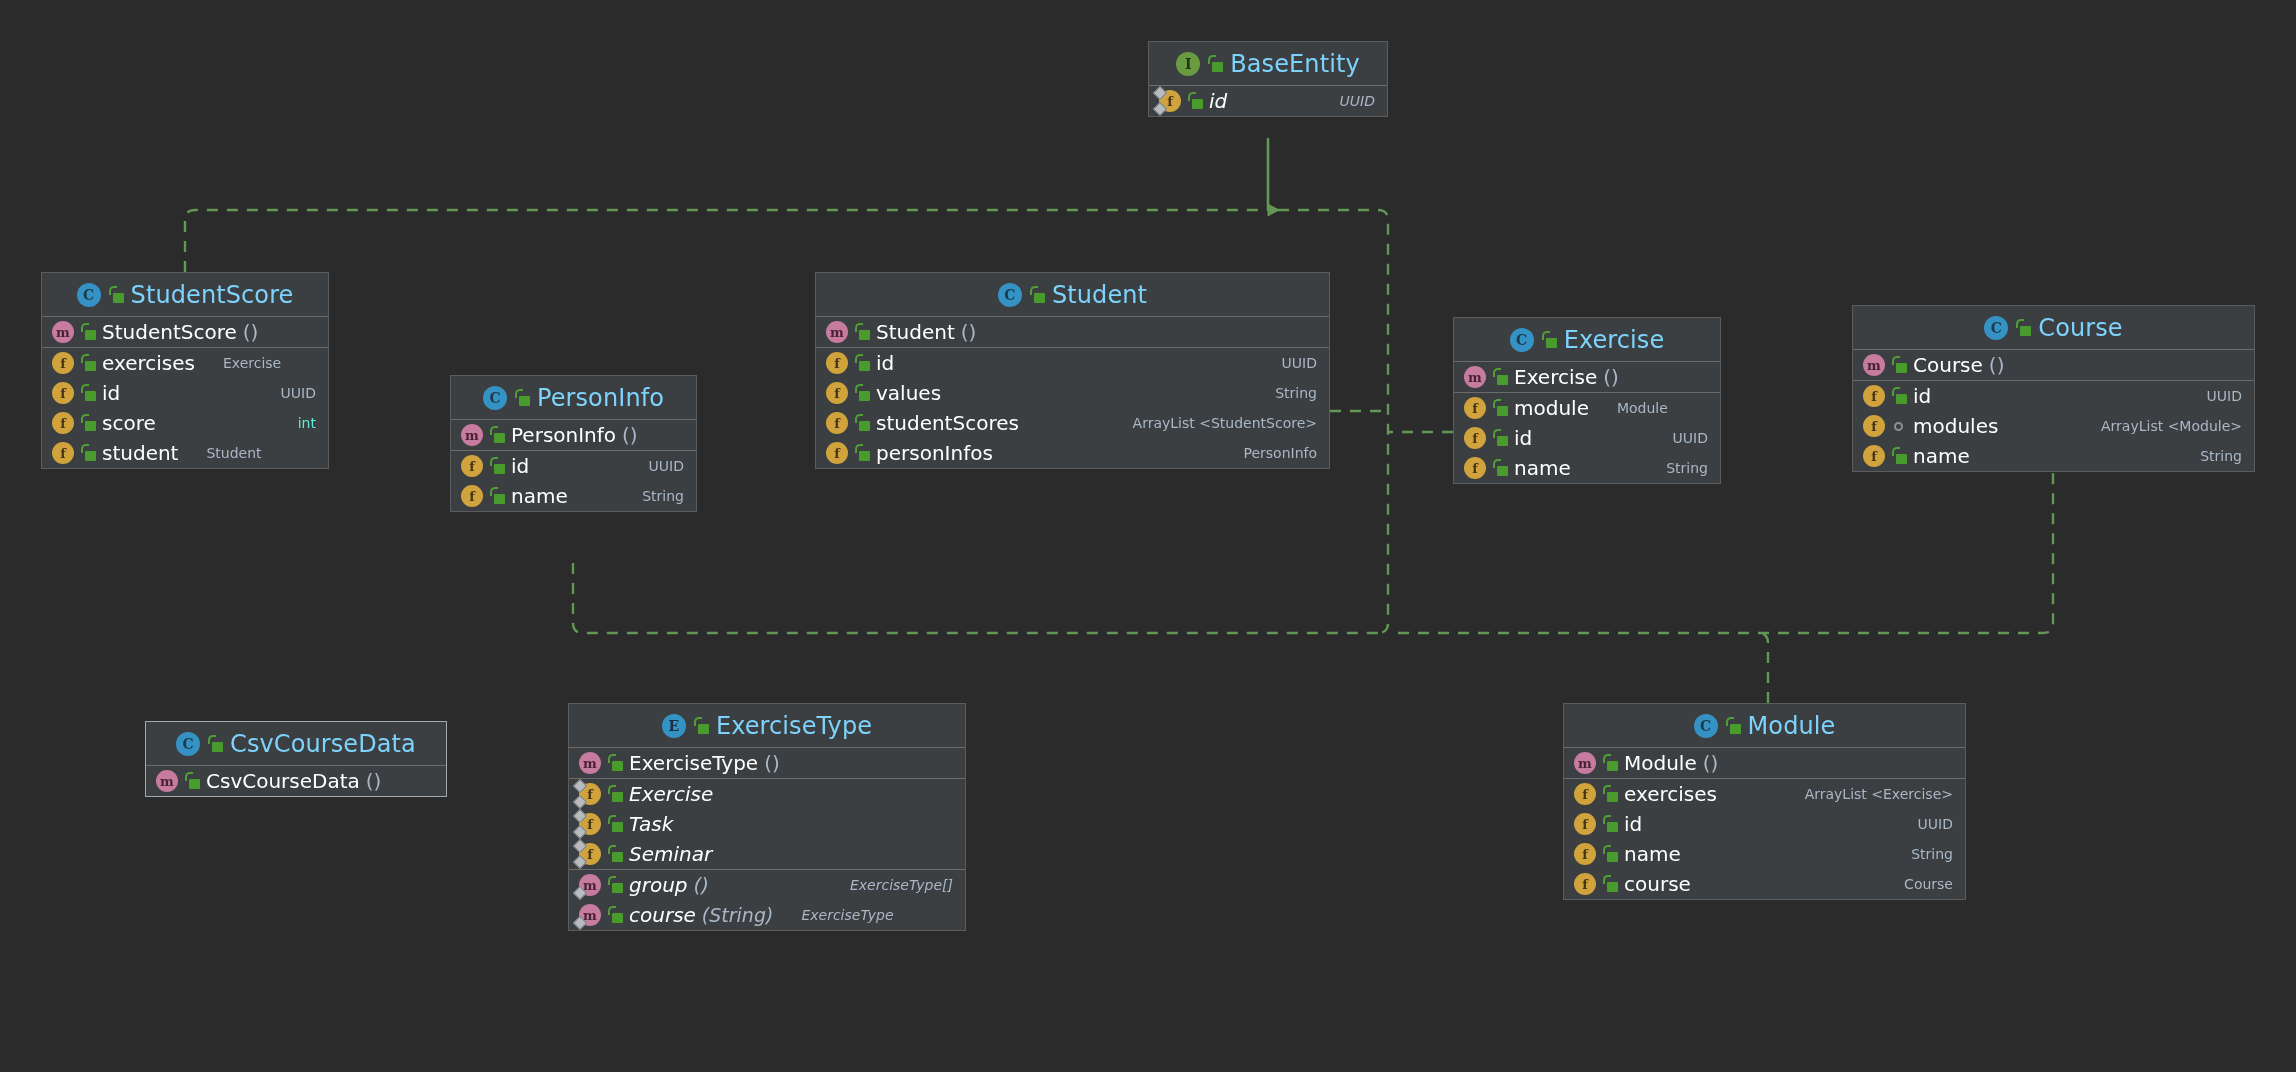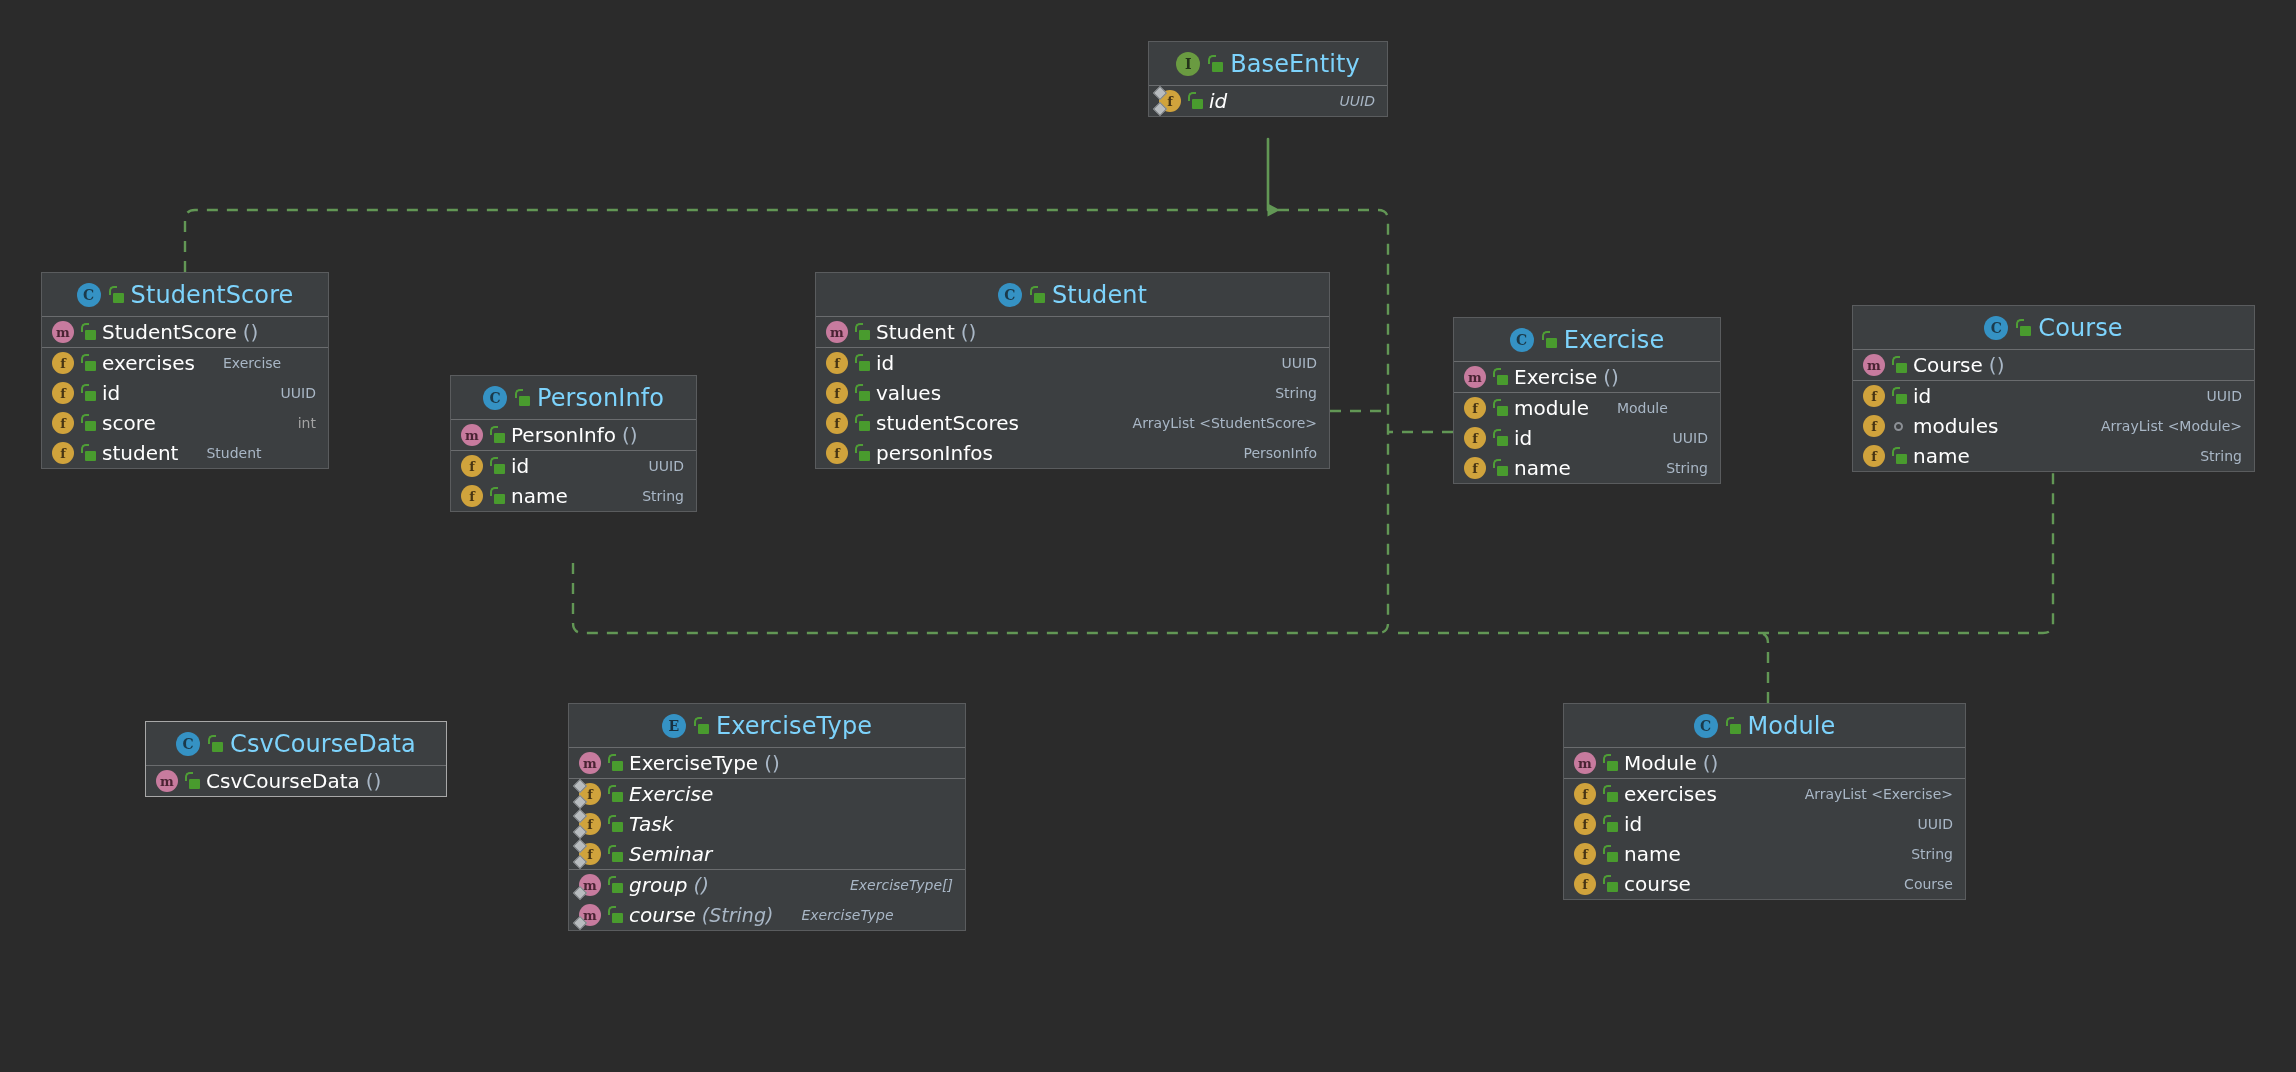--- a/index.html
+++ b/index.html
@@ -84,21 +84,21 @@
   .uml-row .member-type {
     font-size: 14px;
     color: #a9b7c6;
     margin-left: auto;
     padding-left: 14px;
   }
   .uml-row .member-type.tight {
     margin-left: 8px;
   }
   .uml-row .member-type.kw {
-    color: #a3a3a3;
+    color: #5eead4;
   }
   .uml-row.ctor .member-name {
     color: #ffffff;
   }
   .uml-row.ctor .parens {
     color: #a9b7c6;
   }
   .uml-row.italic .member-name,
   .uml-row.italic .member-type,
   .uml-row.italic .parens {

